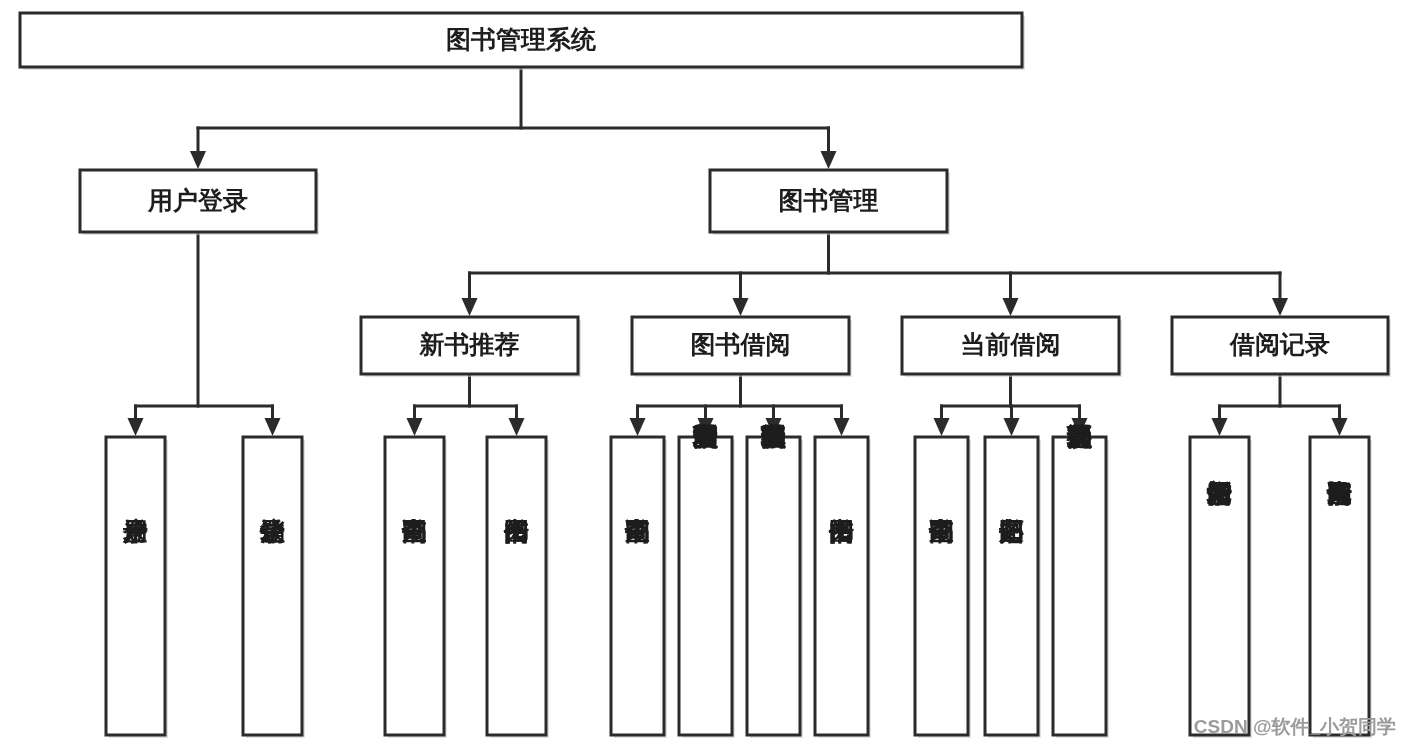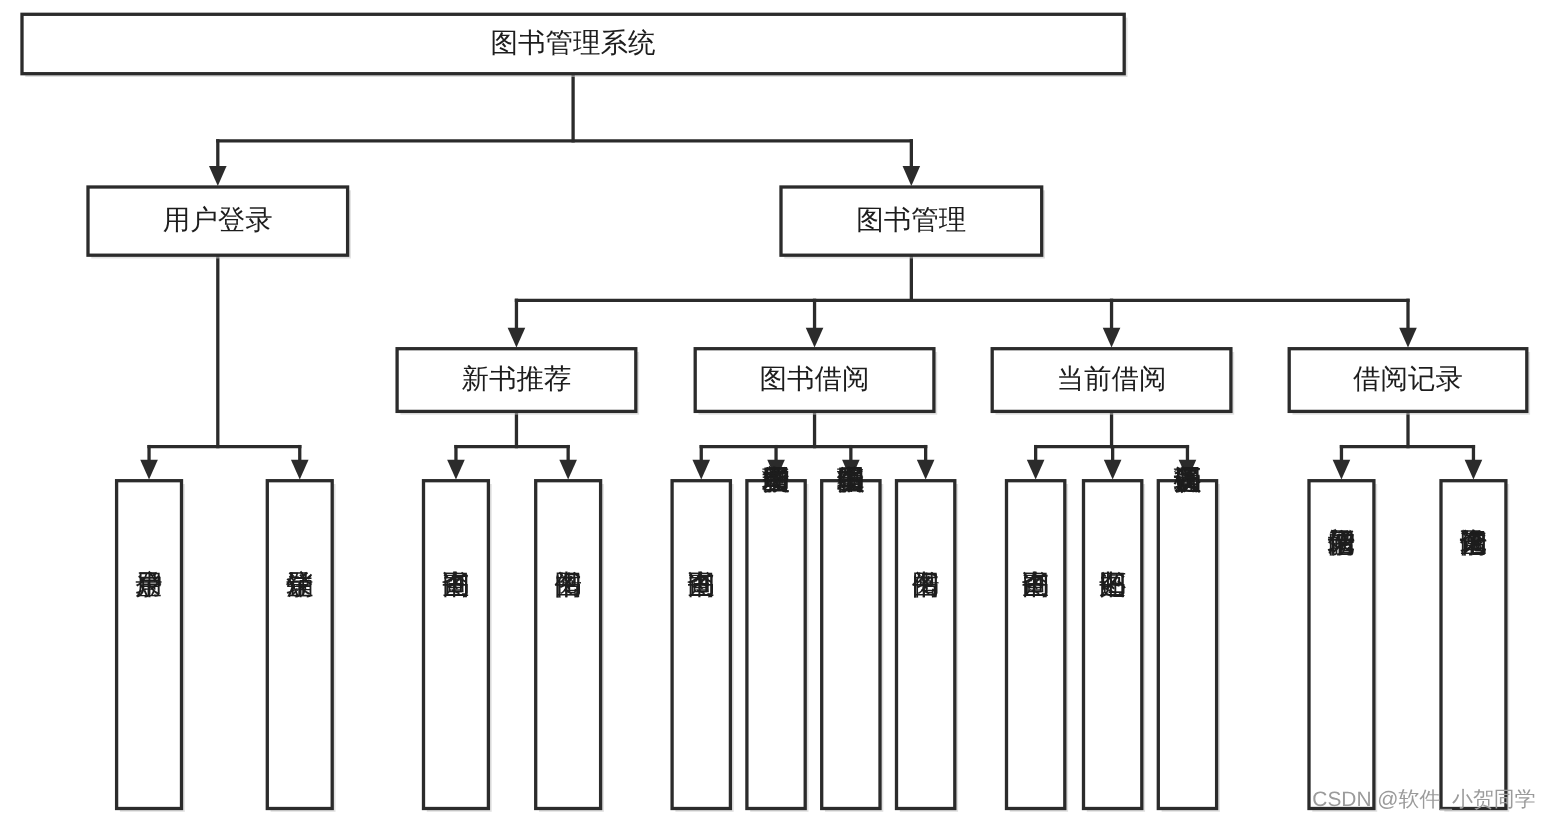--- a/index.html
+++ b/index.html
@@ -14,20 +14,21 @@
     font-family: "Liberation Sans", "DejaVu Sans", sans-serif;
     overflow: hidden;
     position: relative;
   }
   #diagram-root {
     position: absolute;
     left: 0;
     top: 0;
     width: 1405px;
     height: 747px;
+    font-weight: bold;
   }
   svg.flowchart {
     display: block;
     width: 1405px;
     height: 747px;
     background: #ffffff;
   }
   .node-box {
     fill: #ffffff;
     stroke: #2b2b2b;

